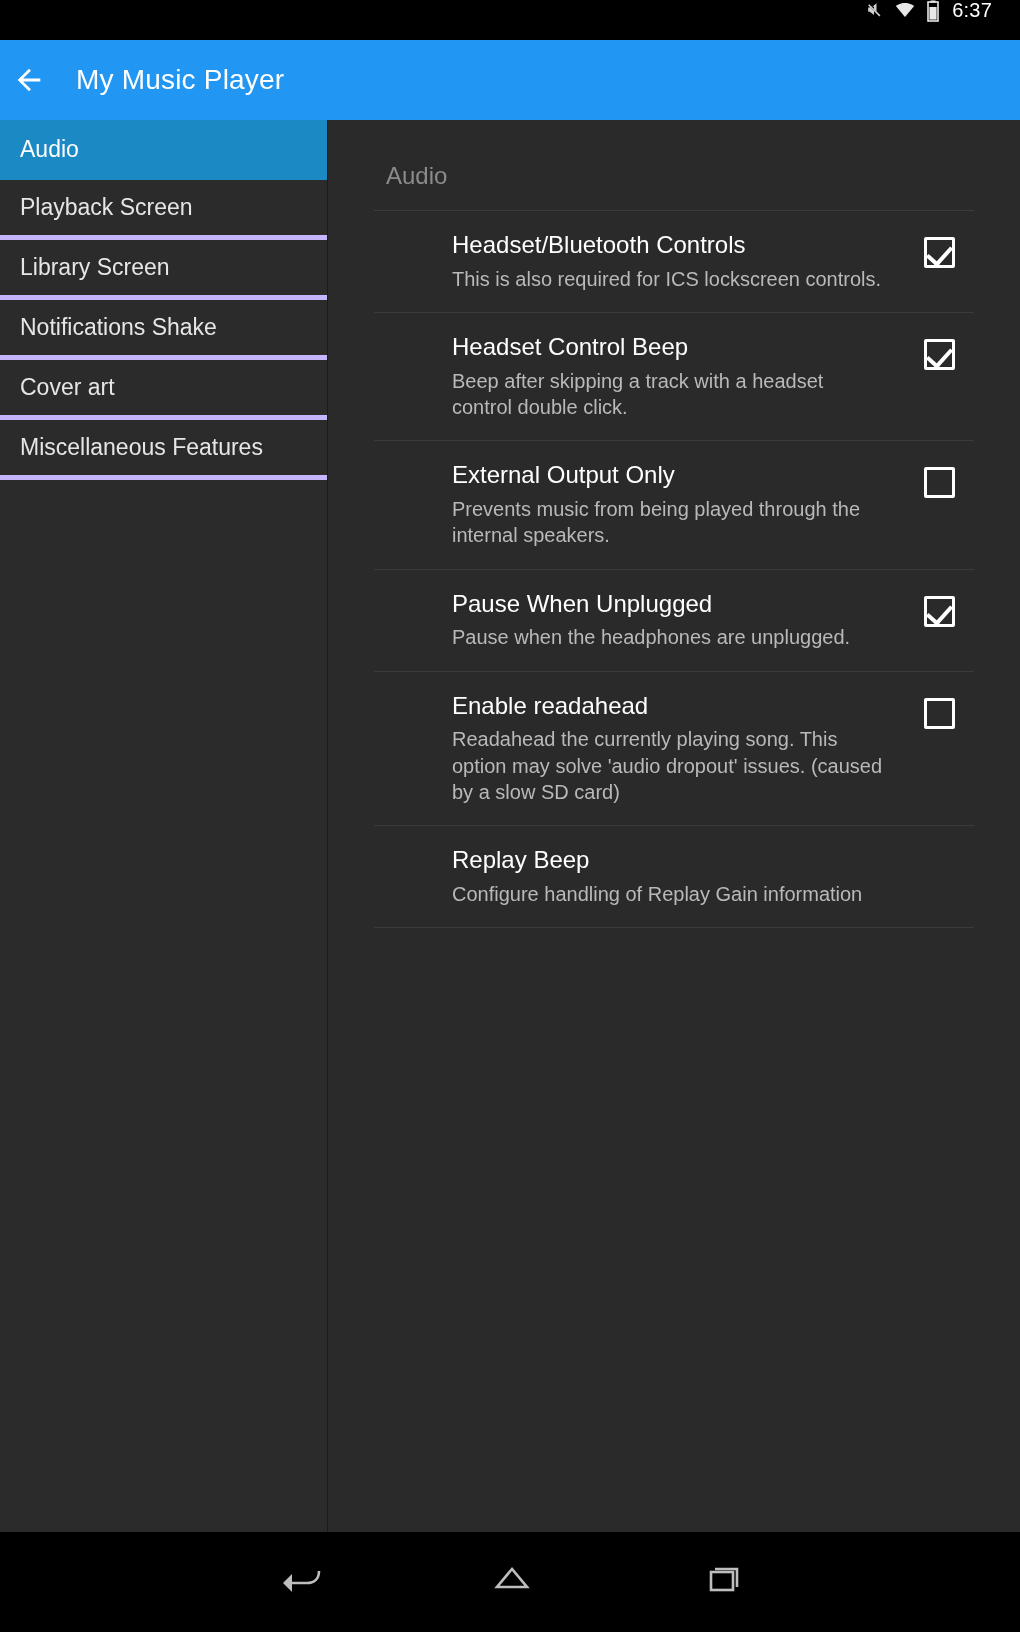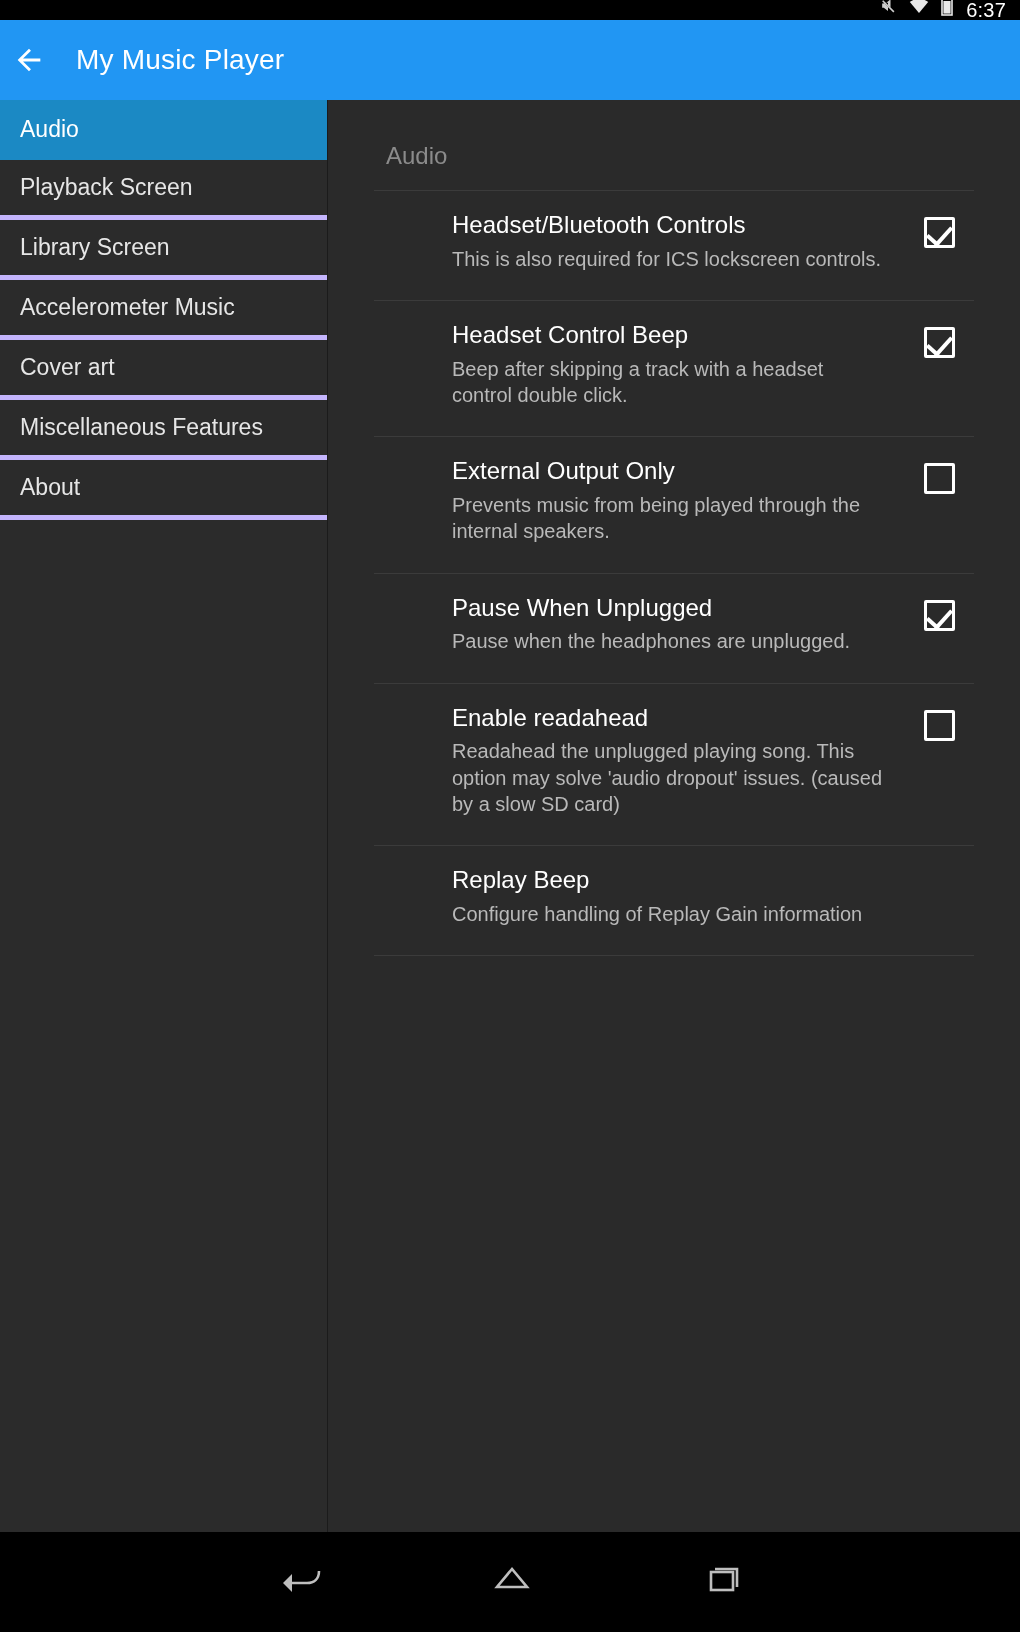--- a/index.html
+++ b/index.html
@@ -12,26 +12,26 @@
   #app {
     position: relative;
     width: 1020px; height: 1632px;
     background: #222222;
     display: flex;
     flex-direction: column;
   }
 
   
   .statusbar {
-    height: 20px;
+    height: 40px;
     background: #000000;
     display: flex;
-    align-items: flex-end;
+    align-items: flex-start;
     justify-content: flex-end;
-    padding-right: 14px;
+    padding-right: 28px;
     gap: 10px;
     flex: 0 0 auto;
   }
   .statusbar .sicon { display: block; }
   .statusbar .clock {
     color: #ffffff;
     font-size: 20px;
     letter-spacing: .2px;
     margin-left: 2px;
     line-height: 1;
@@ -97,21 +97,21 @@
   .section-header {
     color: #8b8b8b;
     font-size: 24px;
     padding: 42px 0 20px 12px;
     border-bottom: 1px solid #3b3b3b;
   }
   .pref {
     display: flex;
     align-items: flex-start;
     border-bottom: 1px solid #3b3b3b;
-    padding: 20px 0 28px 0;
+    padding: 20px 0 20px 0;
     min-height: 94px;
     cursor: pointer;
   }
   .pref-texts {
     flex: 1 1 auto;
     padding-left: 78px;
     padding-right: 20px;
   }
   .pref-title {
     color: #ffffff;
@@ -206,30 +206,27 @@
       <div class="side-item selected">
         <span>Audio</span>
       </div>
       <div class="side-item">
         <span>Playback Screen</span>
       </div>
       <div class="side-item">
         <span>Library Screen</span>
       </div>
       <div class="side-item">
-        <span>Accelerometer Music</span>
+        <span>Notifications Shake</span>
       </div>
       <div class="side-item">
         <span>Cover art</span>
       </div>
       <div class="side-item">
         <span>Miscellaneous Features</span>
-      </div>
-      <div class="side-item">
-        <span>About</span>
       </div>
     </div>
 
     <div class="content">
       <div class="section-header">Audio</div>
 
       <div class="pref">
         <div class="pref-texts">
           <div class="pref-title">Headset/Bluetooth Controls</div>
           <div class="pref-summary">This is also required for ICS lockscreen controls.</div>
@@ -265,21 +262,21 @@
           <div class="pref-summary">Pause when the headphones are unplugged.</div>
         </div>
         <div class="pref-widget">
           <span class="cbox checked"></span>
         </div>
       </div>
 
       <div class="pref">
         <div class="pref-texts">
           <div class="pref-title">Enable readahead</div>
-          <div class="pref-summary">Readahead the unplugged playing song. This option may solve 'audio dropout' issues. (caused by a slow SD card)</div>
+          <div class="pref-summary">Readahead the currently playing song. This option may solve 'audio dropout' issues. (caused by a slow SD card)</div>
         </div>
         <div class="pref-widget">
           <span class="cbox"></span>
         </div>
       </div>
 
       <div class="pref">
         <div class="pref-texts">
           <div class="pref-title">Replay Beep</div>
           <div class="pref-summary">Configure handling of Replay Gain information</div>

